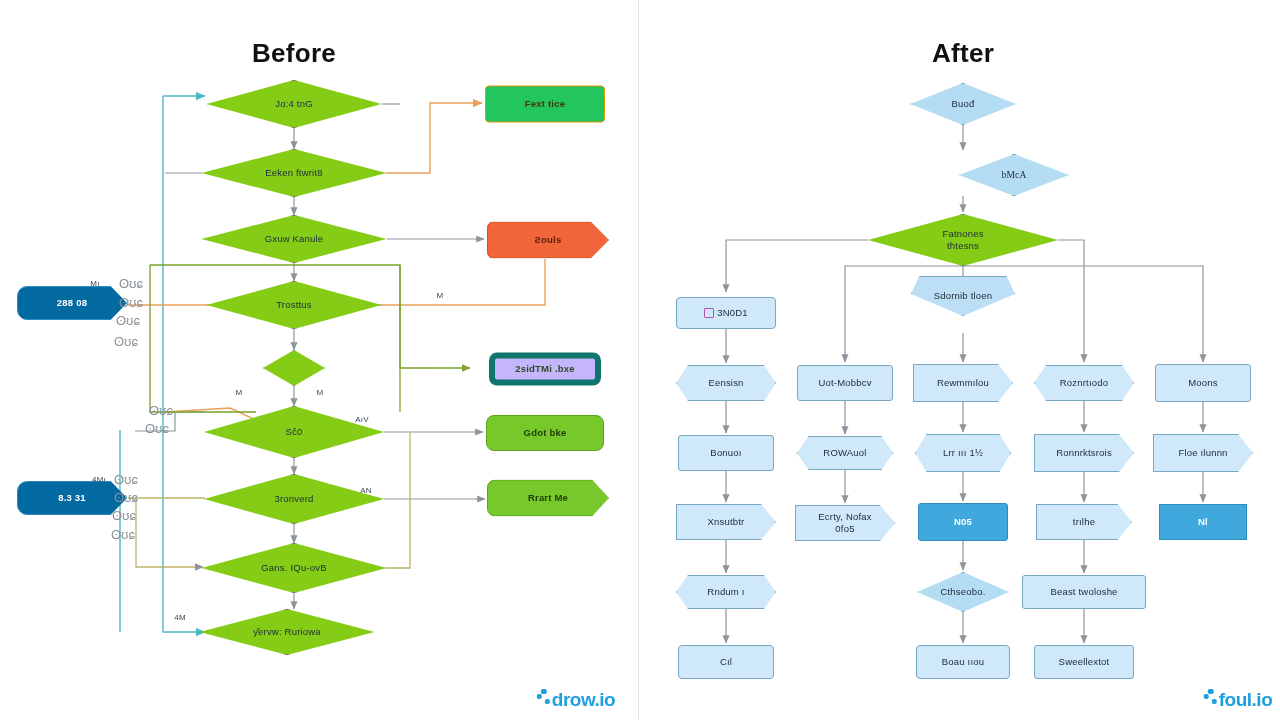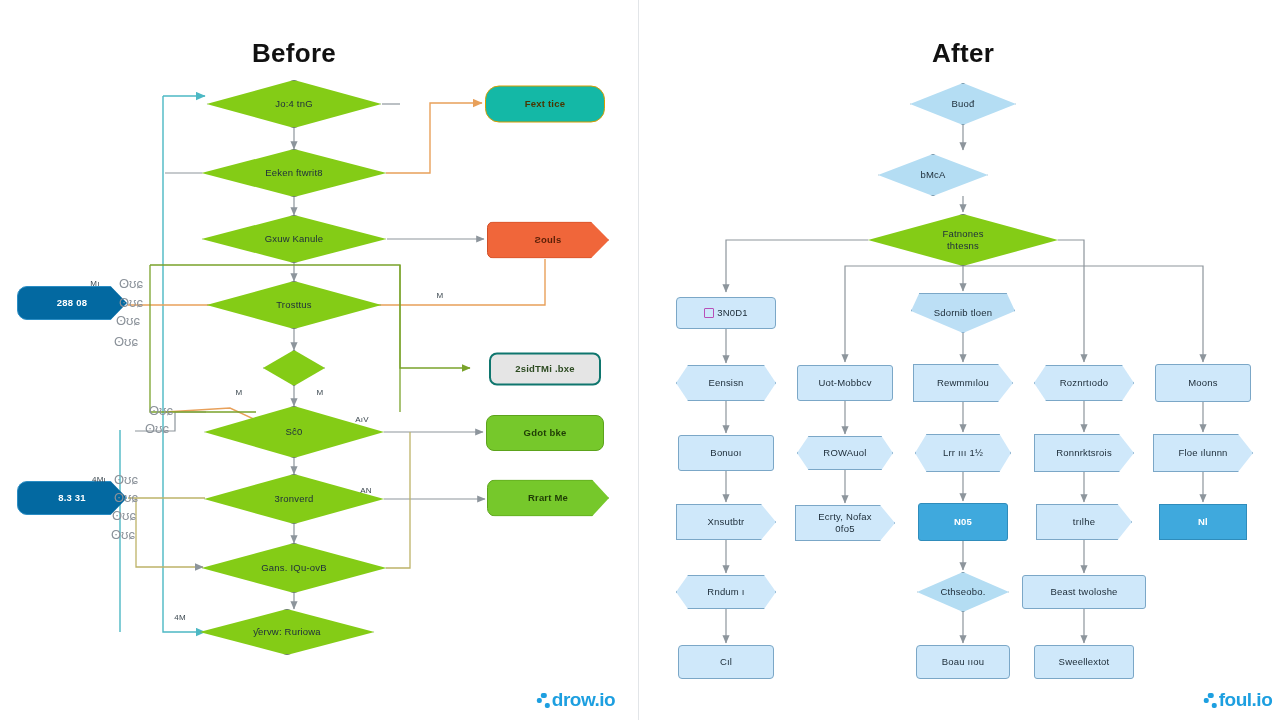--- a/index.html
+++ b/index.html
@@ -69,31 +69,31 @@
   }
   .sh-dark{
     background:#3fa9dd;border:1px solid #2f8cbb;border-radius:3px;
     color:#ffffff;font-weight:600;
   }
   .sh-dark-sq{
     background:#3fa9dd;border:1px solid #2f8cbb;
     color:#ffffff;font-weight:600;
   }
   .sh-yellow{
-    background:#14b8a6;border:1px solid #d79d00;border-radius:14px;
+    background:#22c55e;border:1px solid #d79d00;border-radius:4px;
     color:#4a3500;font-weight:bold;
   }
   .sh-orange{
     background:#f0663a;border:1px solid #cf4f27;
     color:#5a1f07;font-weight:bold;
     clip-path:polygon(0 0,85% 0,100% 50%,85% 100%,0 100%);
     border-radius:6px;
   }
   .sh-greenlite{
-    background:#e5e5e5;border:2px solid #0f766e;border-radius:8px;
+    background:#c4b5fd;border:6px solid #0f766e;border-radius:8px;
     color:#2c4a20;font-weight:600;
   }
   .sh-green{
     background:#76c82b;border:1px solid #5ca31c;border-radius:8px;
     color:#1f3c06;font-weight:bold;
   }
   .sh-green-arrow{
     background:#76c82b;border:1px solid #5ca31c;
     color:#1f3c06;font-weight:bold;
     clip-path:polygon(0 0,86% 0,100% 50%,86% 100%,0 100%);
@@ -123,21 +123,21 @@
     white-space:nowrap;
   }
   .divider{
     position:absolute;left:638px;top:0;width:1px;height:720px;
     background:#e2e5e8;
   }
   .logo{
     position:absolute;transform:translate(-50%,-50%);
     color:#1d9fe0;font-weight:bold;font-size:19px;
     letter-spacing:-.5px;white-space:nowrap;
-    display:flex;align-items:center;gap:2px;
+    display:flex;gap:2px;
   }
   .logo .mark{
     display:inline-block;width:13px;height:15px;position:relative;
   }
   .logo .mark i{
     position:absolute;display:block;background:#1d9fe0;border-radius:2px;
   }
   .logo .mark i:nth-child(1){width:6px;height:5px;left:4px;top:0;}
   .logo .mark i:nth-child(2){width:5px;height:5px;left:0;top:5px;}
   .logo .mark i:nth-child(3){width:5px;height:5px;left:8px;top:10px;}
@@ -293,21 +293,21 @@
     </div>
     <div class="node sh-green" style="left: 545px; top: 433px; width: 118px; height: 36px;">
       <span class="lbl">Gdot bke</span>
     </div>
     <div class="node sh-green-arrow" style="left: 548px; top: 498px; width: 122px; height: 37px;">
       <span class="lbl">Rrart Me</span>
     </div>
     <div class="node sh-diamond-blue" style="left: 963px; top: 104px; width: 106px; height: 42px;">
       <span class="lbl">Buođ</span>
     </div>
-    <div class="node sh-diamond-blue" style="left: 933px; top: 175px; width: 110px; height: 42px;">
+    <div class="node sh-diamond-blue" style="left: 1014px; top: 175px; width: 110px; height: 42px; font-family: Liberation Serif, serif;">
       <span class="lbl">bMcA</span>
     </div>
     <div class="node sh-diamond two" style="left: 963px; top: 240px; width: 190px; height: 52px;">
       <span class="lbl">Fatnones<br>thtesns</span>
     </div>
     <div class="node sh-round" style="left: 726px; top: 313px; width: 100px; height: 32px;">
       <span class="lbl"><span class="mini-icon"></span>3N0D1</span>
     </div>
     <div class="node sh-hex" style="left: 726px; top: 383px; width: 100px; height: 36px;">
       <span class="lbl">Eensisn</span>
@@ -326,21 +326,21 @@
     </div>
     <div class="node sh-rect" style="left: 845px; top: 383px; width: 96px; height: 36px;">
       <span class="lbl">Uot-Mobbcv</span>
     </div>
     <div class="node sh-hex" style="left: 845px; top: 453px; width: 96px; height: 34px;">
       <span class="lbl">ROWAuol</span>
     </div>
     <div class="node sh-arrowbox two" style="left: 845px; top: 523px; width: 100px; height: 36px;">
       <span class="lbl">Ecrty, Nofax<br>0fo5</span>
     </div>
-    <div class="node sh-pent" style="left: 963px; top: 313px; width: 104px; height: 40px;">
+    <div class="node sh-pent" style="left: 963px; top: 296px; width: 104px; height: 40px;">
       <span class="lbl">Sdornib tloen</span>
     </div>
     <div class="node sh-arrowbox" style="left: 963px; top: 383px; width: 100px; height: 38px;">
       <span class="lbl">Rewmmılou</span>
     </div>
     <div class="node sh-hex" style="left: 963px; top: 453px; width: 96px; height: 38px;">
       <span class="lbl">Lrr ııı 1½</span>
     </div>
     <div class="node sh-dark" style="left: 963px; top: 522px; width: 90px; height: 38px;">
       <span class="lbl">N05</span>

